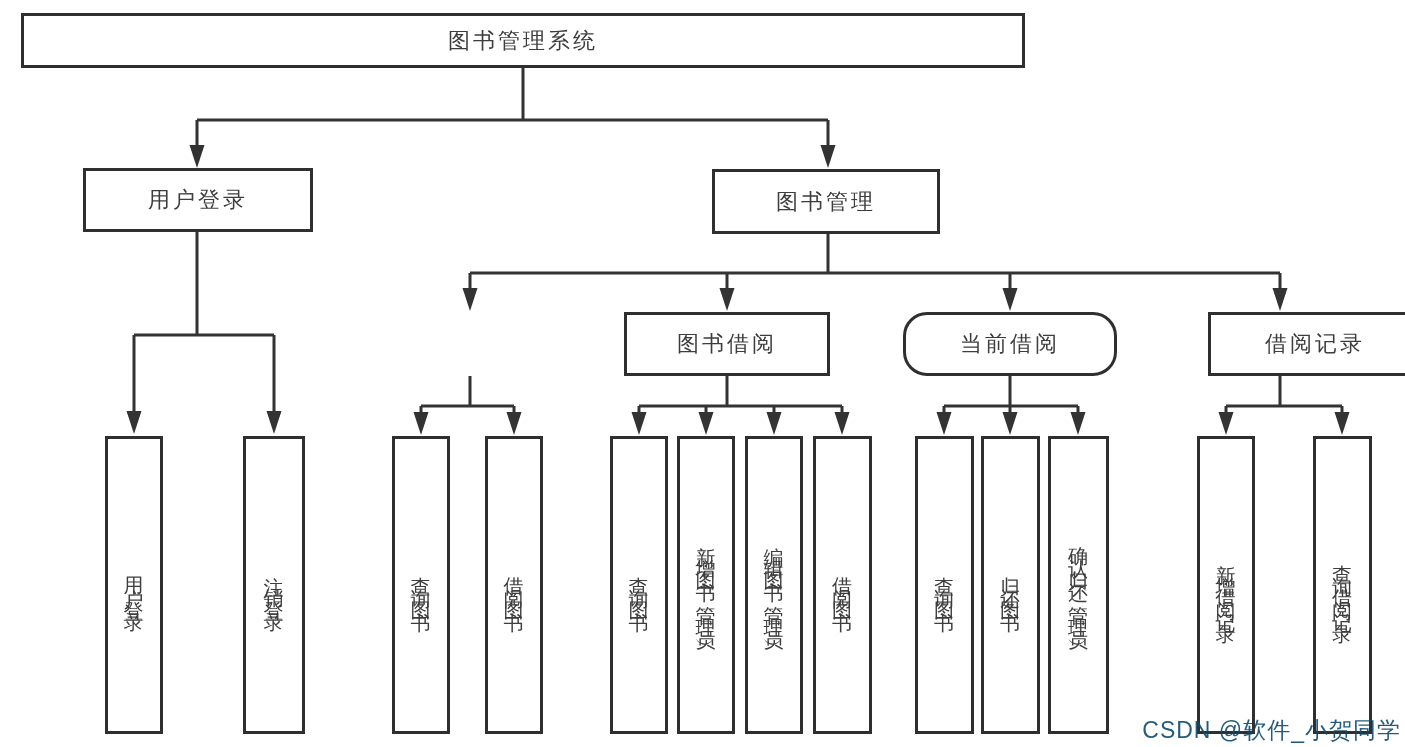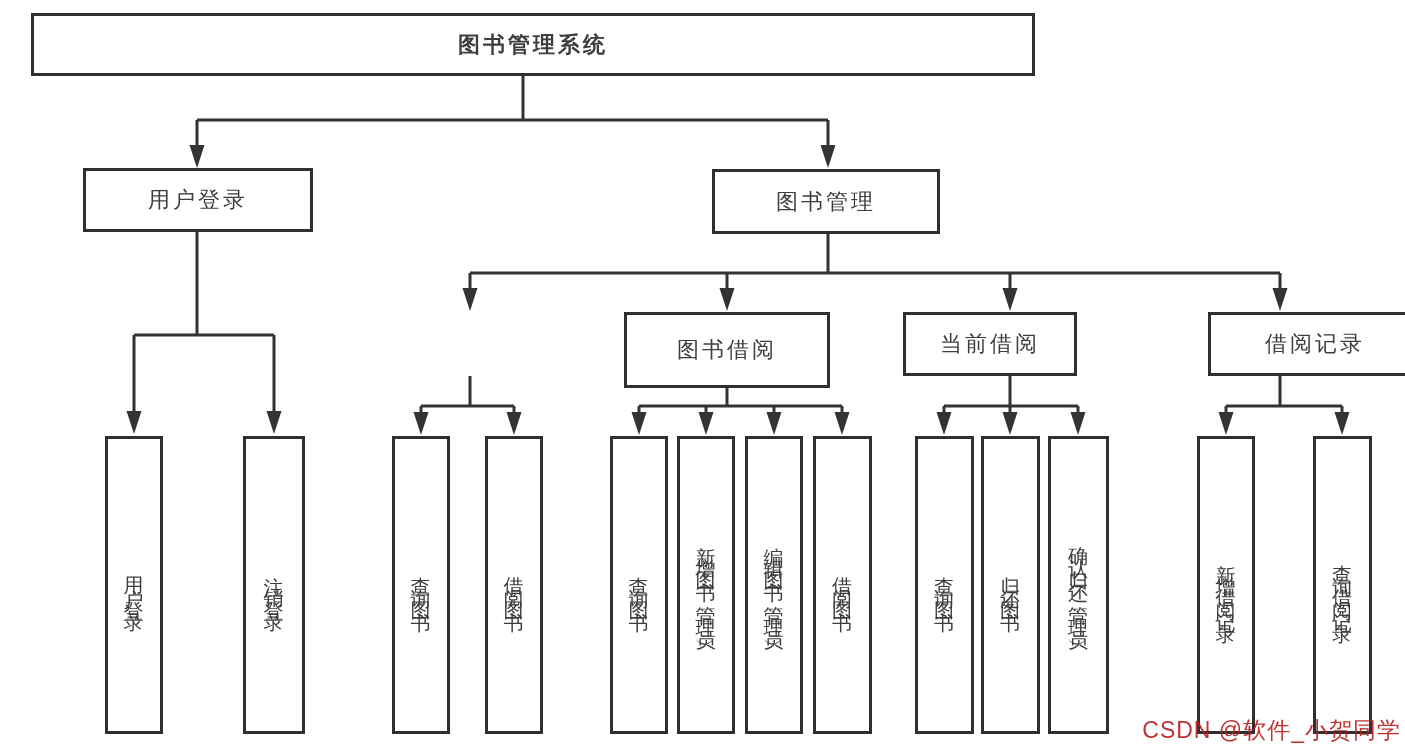--- a/index.html
+++ b/index.html
@@ -28,21 +28,21 @@
     font-size:20px;
     letter-spacing:12px;
     line-height:1;
     color:#3d3d3d;
     white-space:nowrap;
   }
   .watermark{
     position:absolute;
     right:4px;top:715px;
     font-size:23px;
-    color:#b91c1c;
+    color:#0c4a6e;
     opacity:0.9;
     letter-spacing:1px;
     white-space:nowrap;
   }
 </style>
 </head>
 <body>
 
 <div class="canvas">
 
@@ -68,35 +68,35 @@
     <path class="ah" d="M706 435 L698.5 412 L713.5 412 Z"></path>
     <path class="ah" d="M774 435 L766.5 412 L781.5 412 Z"></path>
     <path class="ah" d="M842 435 L834.5 412 L849.5 412 Z"></path>
     <path class="ah" d="M944 435 L936.5 412 L951.5 412 Z"></path>
     <path class="ah" d="M1010 435 L1002.5 412 L1017.5 412 Z"></path>
     <path class="ah" d="M1078 435 L1070.5 412 L1085.5 412 Z"></path>
     <path class="ah" d="M1226 435 L1218.5 412 L1233.5 412 Z"></path>
     <path class="ah" d="M1342 435 L1334.5 412 L1349.5 412 Z"></path>
   </svg>
 
-  <div class="box hbox" style="left:31px;top:13px;width:1004px;height:63px;font-weight:bold;">
+  <div class="box hbox" style="left:21px;top:13px;width:1004px;height:55px;">
     <span>图书管理系统</span>
   </div>
 
   <div class="box hbox" style="left:83px;top:168px;width:230px;height:64px;">
     <span>用户登录</span>
   </div>
   <div class="box hbox" style="left:712px;top:169px;width:228px;height:65px;">
     <span>图书管理</span>
   </div>
 
-  <div class="box hbox" style="left:624px;top:312px;width:206px;height:76px;">
+  <div class="box hbox" style="left:624px;top:312px;width:206px;height:64px;">
     <span>图书借阅</span>
   </div>
-  <div class="box hbox" style="left:903px;top:312px;width:174px;height:64px;">
+  <div class="box hbox" style="left:903px;top:312px;width:214px;height:64px;border-radius:24px;">
     <span>当前借阅</span>
   </div>
   <div class="box hbox" style="left:1208px;top:312px;width:214px;height:64px;">
     <span>借阅记录</span>
   </div>
 
   <div class="box vbox" style="left:105px;top:436px;width:58px;height:298px;">
     <span class="vtext">用户登录</span>
   </div>
   <div class="box vbox" style="left:243px;top:436px;width:62px;height:298px;">

